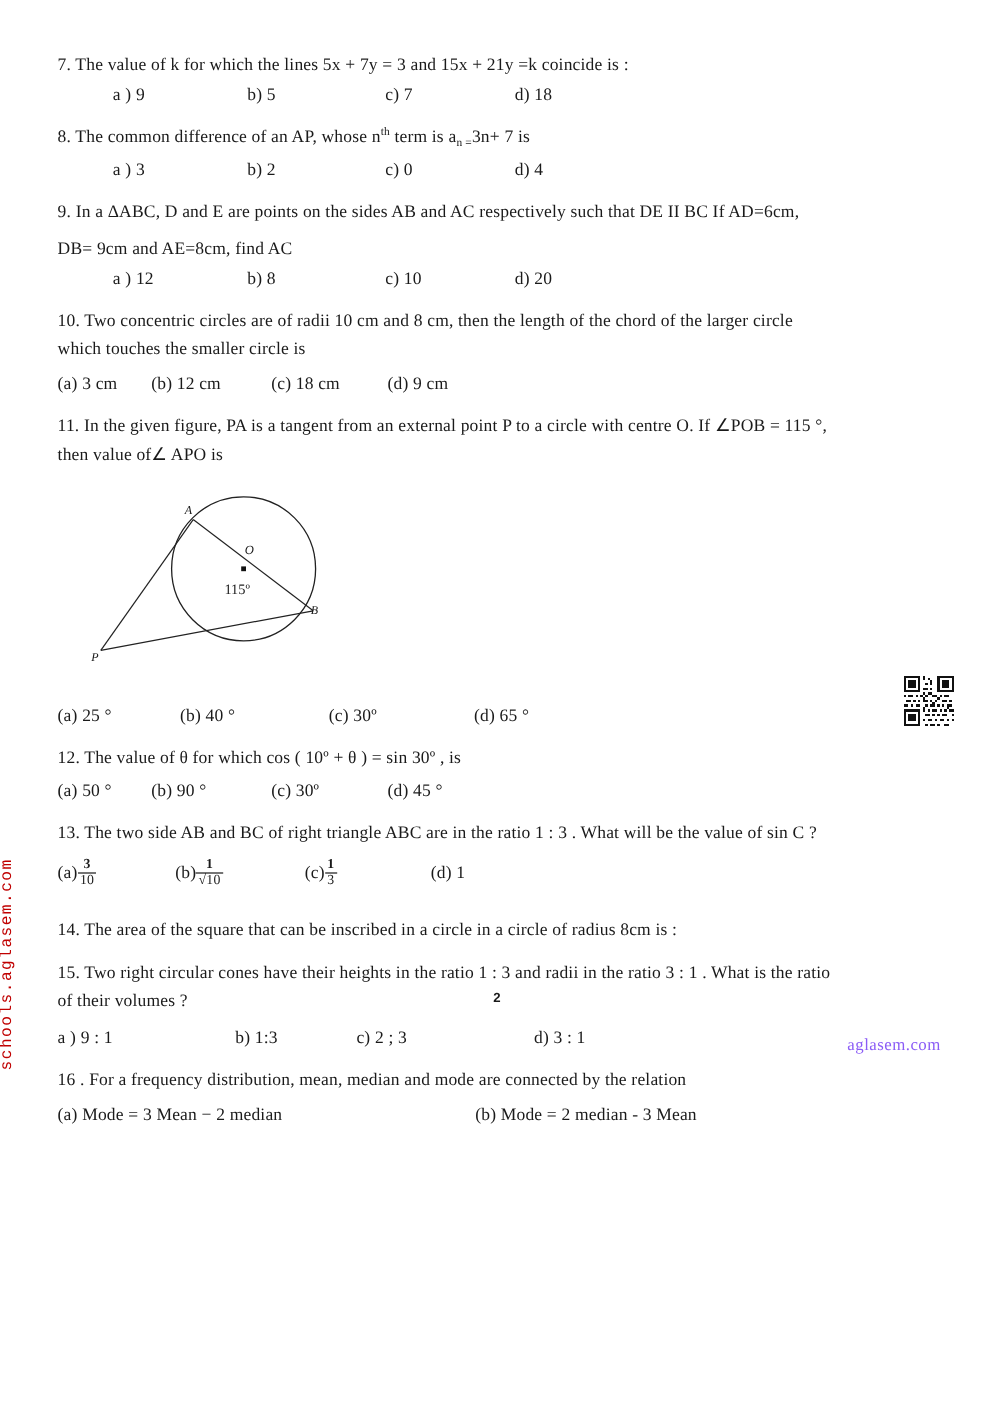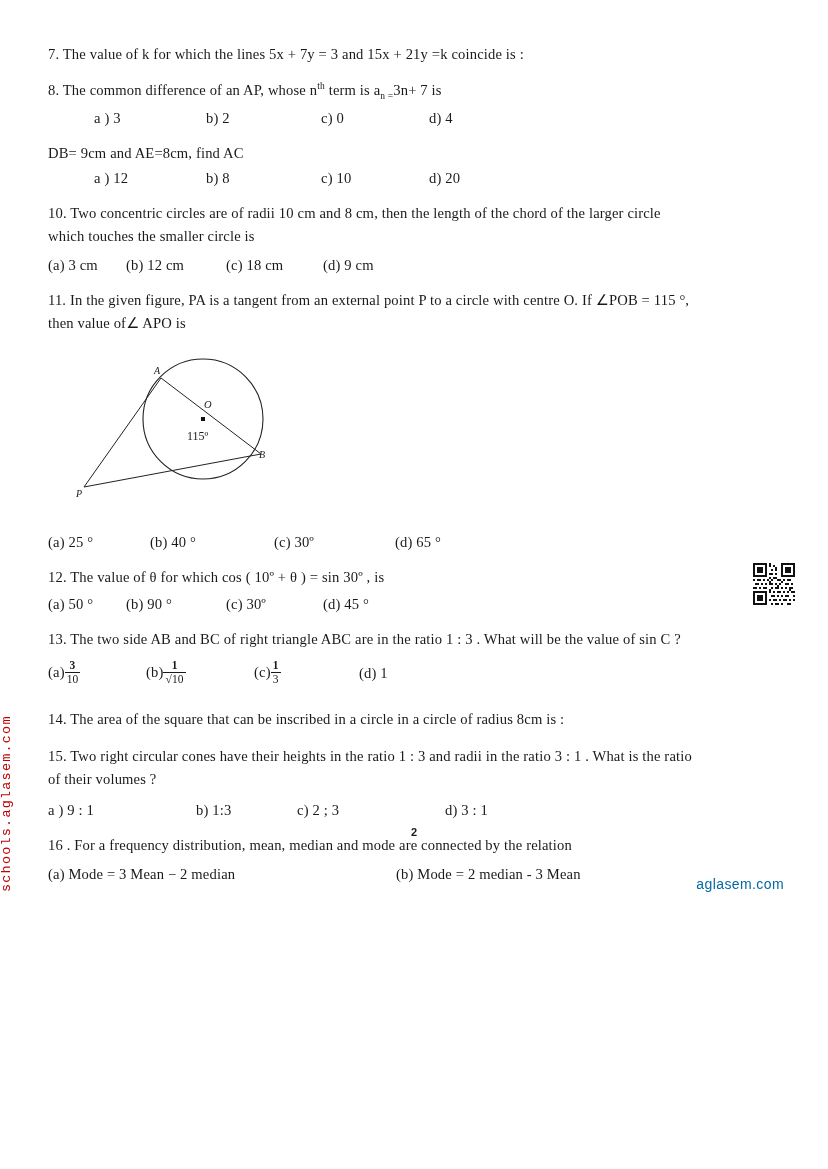--- a/index.html
+++ b/index.html
@@ -76,24 +76,24 @@
     transform-origin: left bottom;
     font-family: "Liberation Mono", monospace;
     font-size: 13.5px;
     color: #c00000;
     letter-spacing: 1.2px;
     white-space: nowrap;
   }
   .footer-brand {
     position: absolute;
     right: 44px;
-    bottom: 22px;
-    font-family: Liberation Sans, sans-serif;
+    bottom: 34px;
+    font-family: Liberation Serif, serif;
     font-size: 14px;
-    color: #0369a1;
+    color: #8b5cf6;
     letter-spacing: 0.4px;
   }
   .page-number {
     position: absolute;
     left: 0; right: 0;
     bottom: 76px;
     text-align: center;
     font-family: "Liberation Sans", sans-serif;
     font-size: 11px;
     font-weight: bold;
@@ -108,35 +108,42 @@
   }
 </style>
 </head>
 <body>
 
 <div class="page">
   <div class="content">
 
     <div class="block">
       <div class="q qtext">7. The value of k for which the lines 5x + 7y = 3 and 15x + 21y =k coincide is :</div>
+      <div class="opts indent">
+        <span class="opt gap-a">a ) 9</span>
+        <span class="opt gap-b">b) 5</span>
+        <span class="opt gap-c">c) 7</span>
+        <span class="opt">d)  18</span>
+      </div>
     </div>
 
     <div class="block">
       <div class="q qtext">
         <span>8. The common difference of an AP, whose n</span><sup>th</sup><span> term is a</span><sub>n =</sub><span>3n+ 7  is</span>
       </div>
       <div class="opts indent">
         <span class="opt gap-a">a ) 3</span>
         <span class="opt gap-b">b) 2</span>
         <span class="opt gap-c">c) 0</span>
         <span class="opt">d)  4</span>
       </div>
     </div>
 
     <div class="block">
+      <div class="q">9. In a ΔABC, D and E are points on the sides AB and AC respectively such that DE II BC If AD=6cm,</div>
       <div class="q qtext" style="margin-top:10px;">DB= 9cm and AE=8cm, find AC</div>
       <div class="opts indent">
         <span class="opt gap-a">a ) 12</span>
         <span class="opt gap-b">b) 8</span>
         <span class="opt gap-c">c) 10</span>
         <span class="opt">d)  20</span>
       </div>
     </div>
 
     <div class="block">

